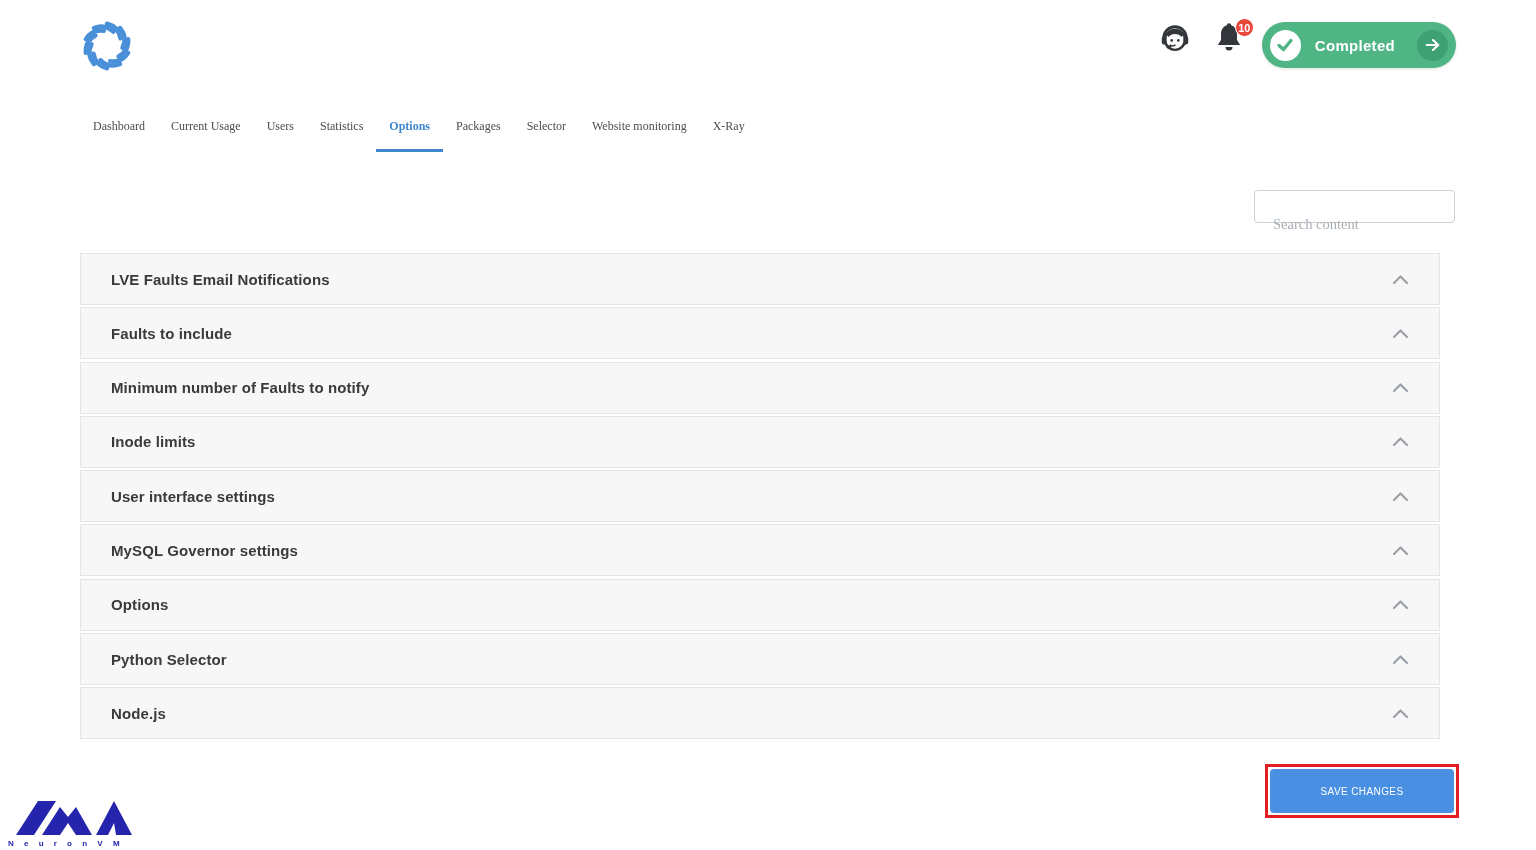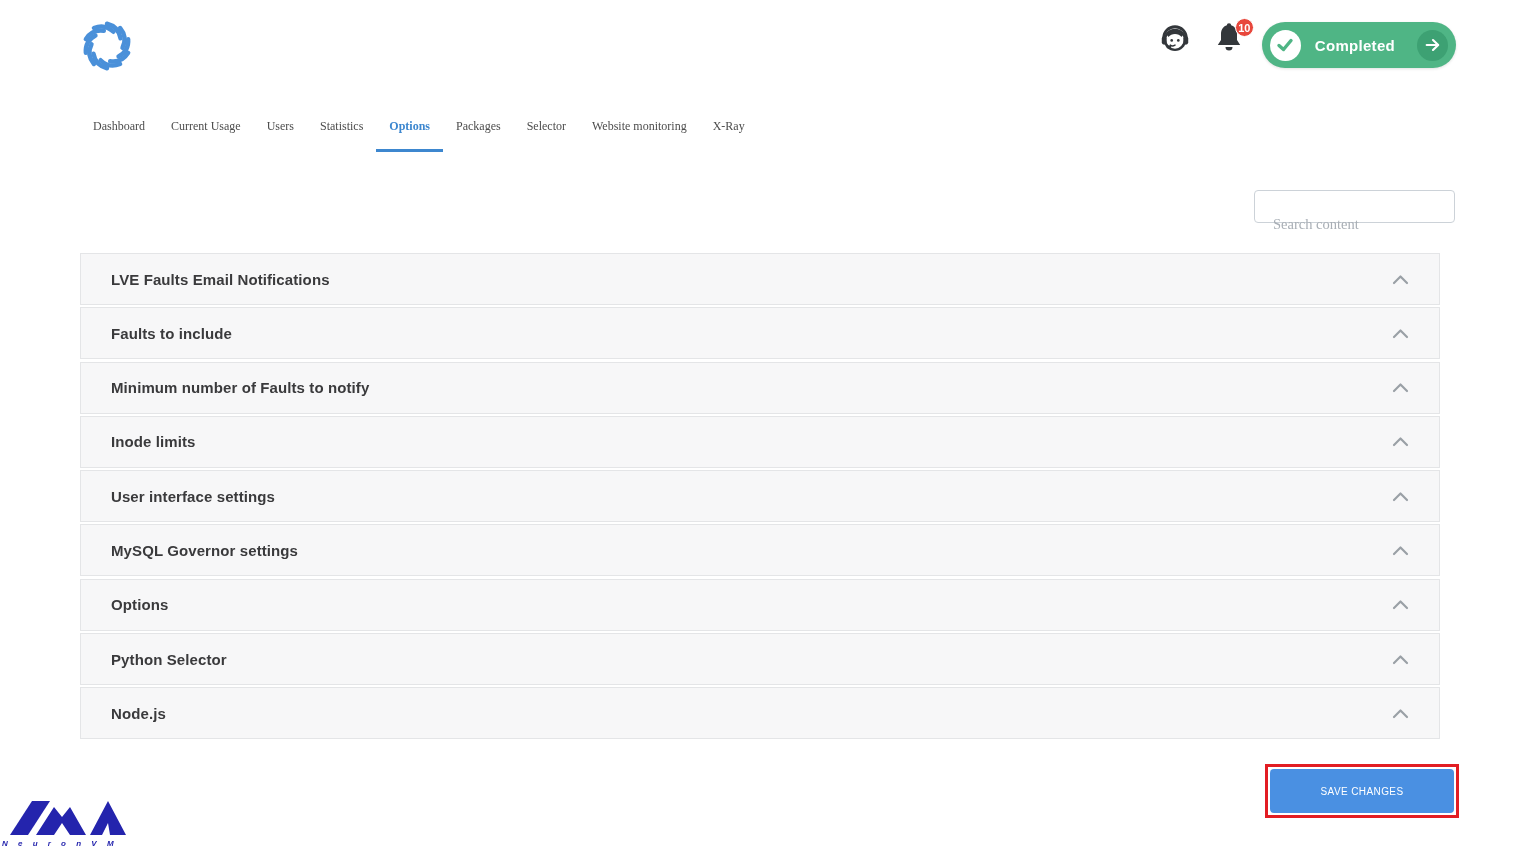--- a/index.html
+++ b/index.html
@@ -50,21 +50,21 @@
   .acc-chevron { margin-left:auto; display:flex; align-items:center; }
 
   
   .save-outline { position:absolute; right:77px; top:764px; border:3px solid #e21d23;
     background:#ffffff; padding:2px; }
   .save-btn { width:184px; height:44px; background:#4a90e2; color:#ffffff; border:none;
     border-radius:4px; font-family:inherit; font-size:10px; letter-spacing:0.4px;
     cursor:pointer; }
 
   
-  .watermark { position:absolute; left:2px; bottom:2px; width:140px;font-style:italic; }
+  .watermark { position:absolute; left:8px; bottom:2px; width:140px; }
   .wm-letters { font-size:8px; font-weight:700; color:#2424ad; letter-spacing:4px;
     margin-top:-2px; white-space:nowrap; }
 </style>
 </head>
 <body>
 
 <div class="brand">
   <svg class="brand-logo" viewBox="0 0 60 60">
     <g fill="none" stroke="#4a90d9" stroke-width="4.6" stroke-linecap="round">
       <g id="swirl">

